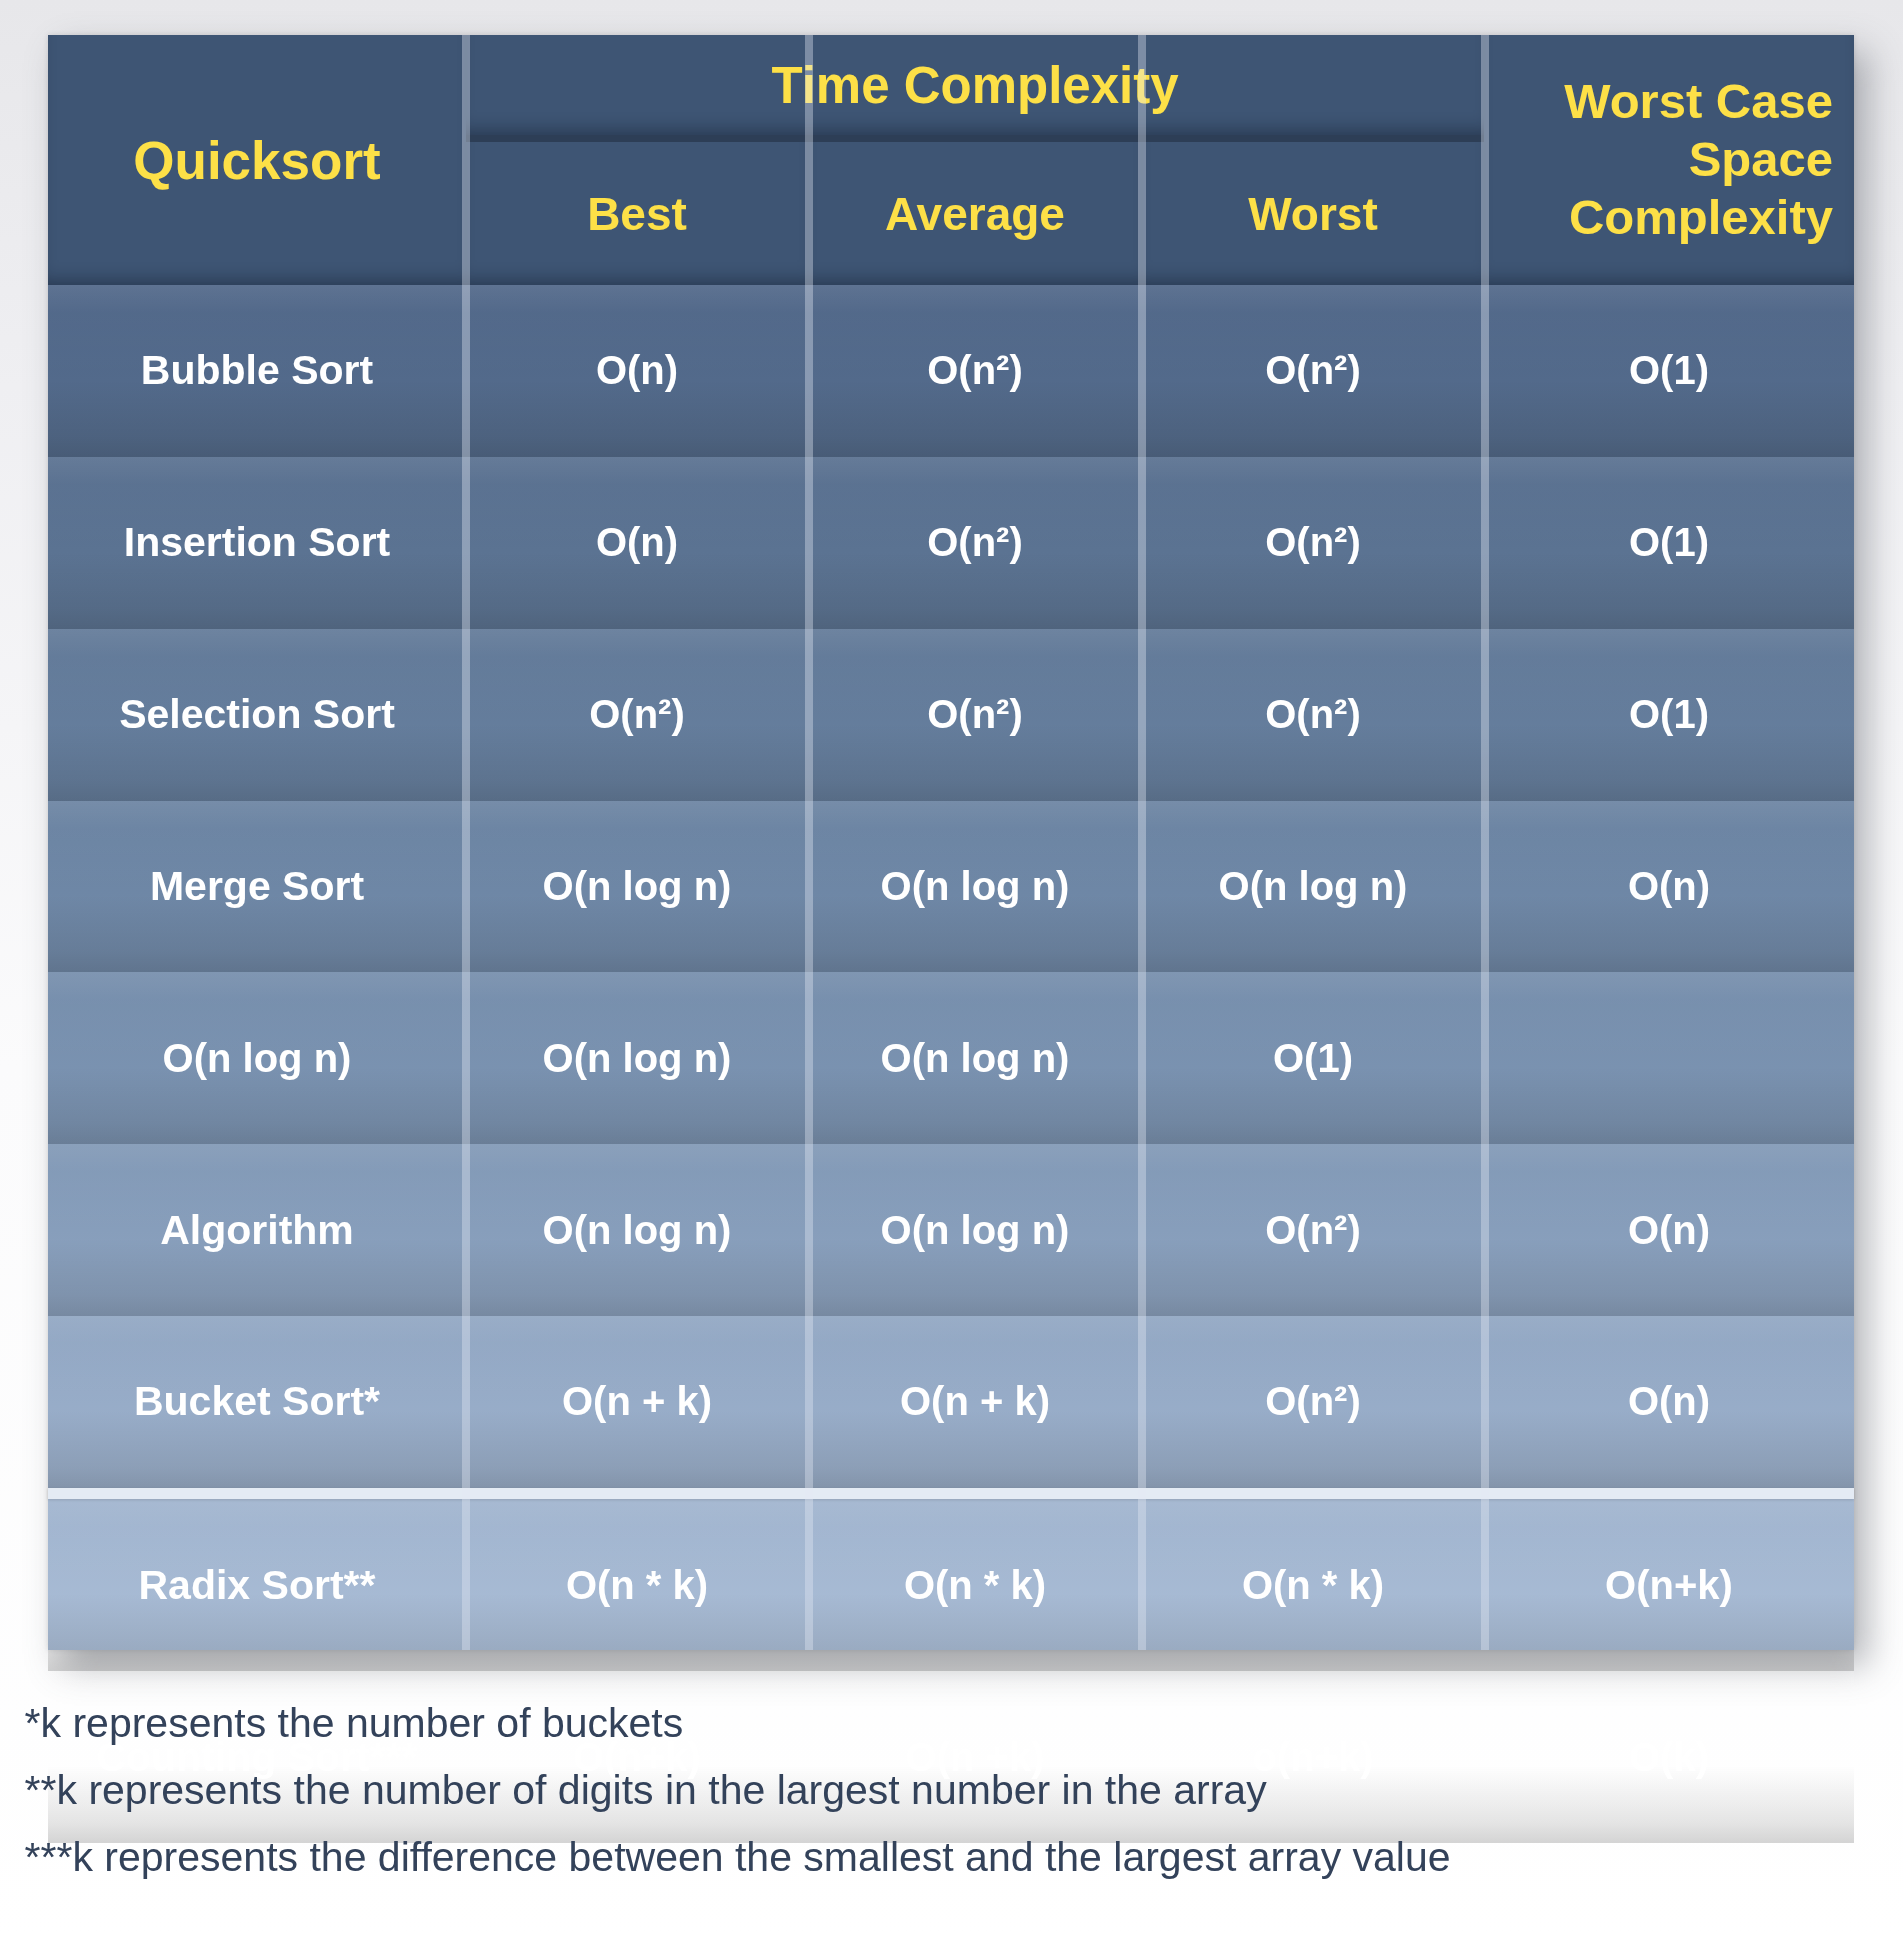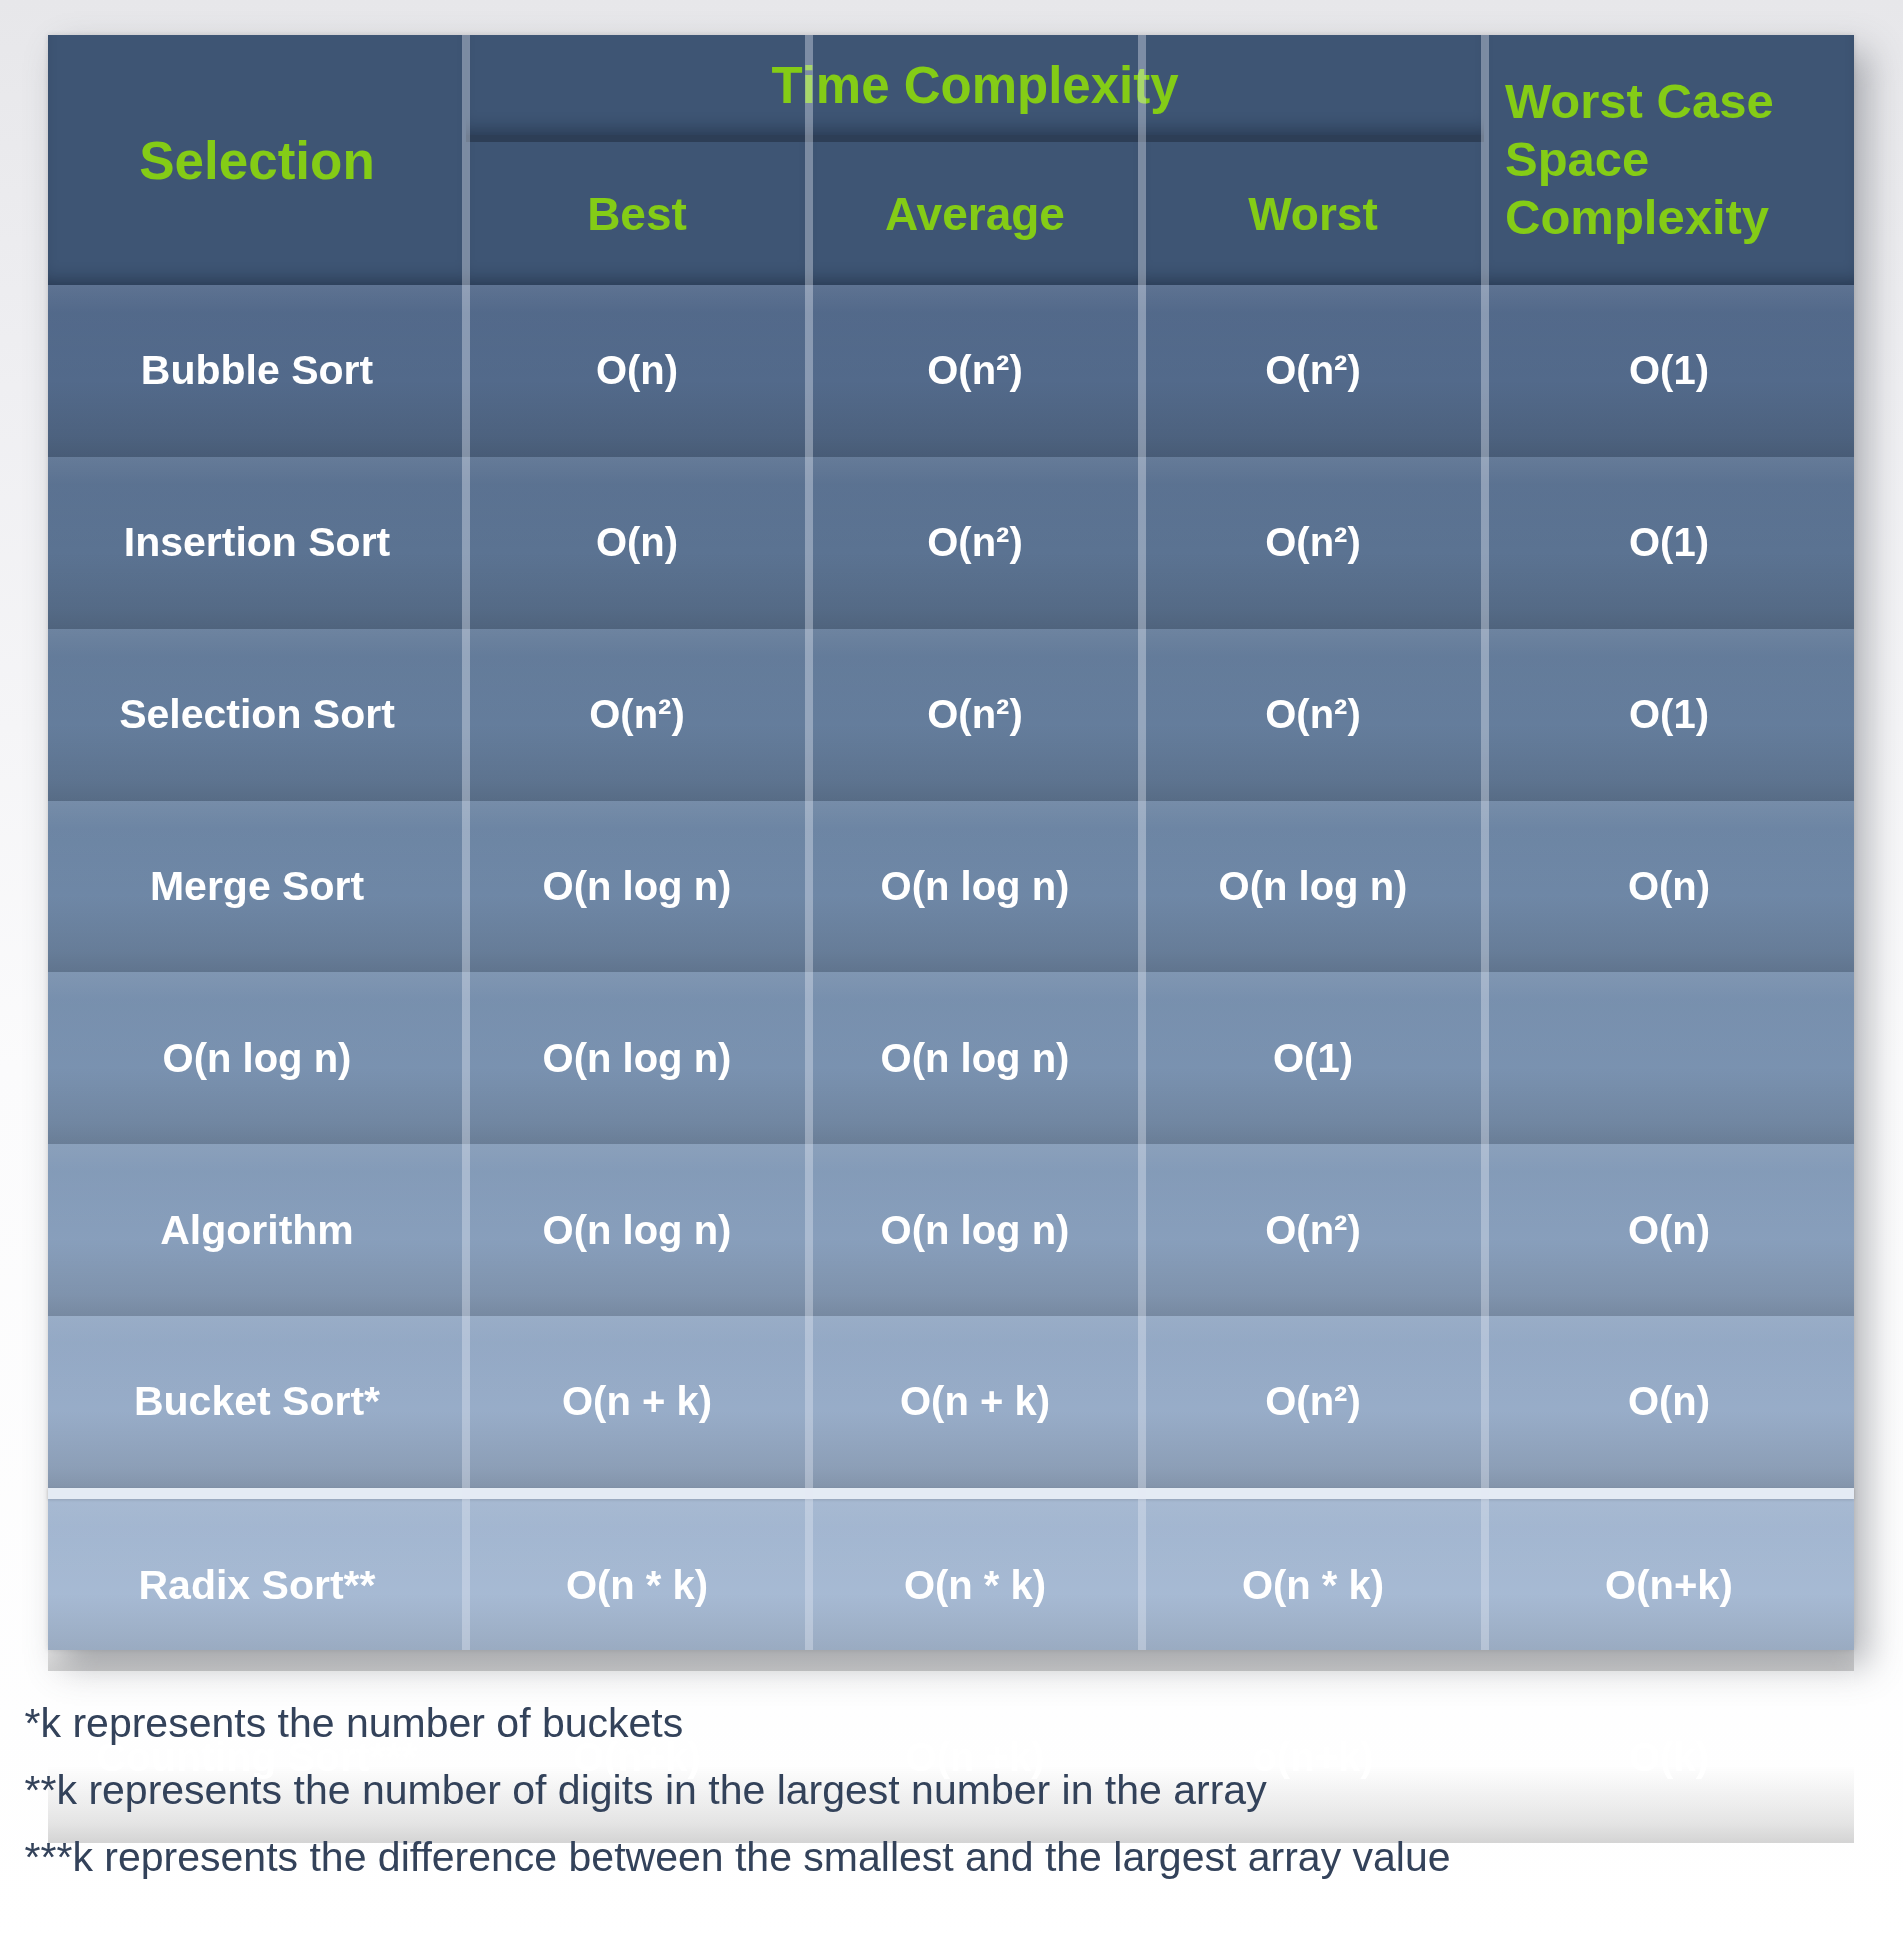--- a/index.html
+++ b/index.html
@@ -19,21 +19,21 @@
 
   
   .header{
     display:grid;
     grid-template-columns:418px 342px 334px 342px 370px;
     grid-template-rows:107px 143px;
     height:250px;
   }
   .hcell{
     display:flex;align-items:center;justify-content:center;
-    color:#84cc16;font-weight:bold;text-align:left;
+    color:#fde047;font-weight:bold;text-align:right;
     background:#3e5574;
     box-shadow:inset 0 -14px 17.6px -10.5px rgba(10,20,35,.45);
   }
   .hcell.algo{grid-column:1;grid-row:1/3;font-size:53px;}
   .hcell.tc{grid-column:2/5;grid-row:1;font-size:51px;border-bottom:7px solid rgba(31,44,62,.55);}
   .hcell.sub{grid-row:2;font-size:46px;}
   .hcell.sub.best{grid-column:2;}
   .hcell.sub.avg{grid-column:3;}
   .hcell.sub.worst{grid-column:4;}
   .hcell.space{grid-column:5;grid-row:1/3;font-size:49px;line-height:1.18;padding:18px 21px;}
@@ -77,21 +77,21 @@
   }
 </style>
 </head>
 <body>
 
 <div class="stage">
 
   <div class="table">
 
     <div class="header">
-      <div class="hcell algo">Selection</div>
+      <div class="hcell algo">Quicksort</div>
       <div class="hcell tc">Time Complexity</div>
       <div class="hcell sub best">Best</div>
       <div class="hcell sub avg">Average</div>
       <div class="hcell sub worst">Worst</div>
       <div class="hcell space">Worst Case Space Complexity</div>
     </div>
 
     <div class="rows">
 
       <div class="row">

